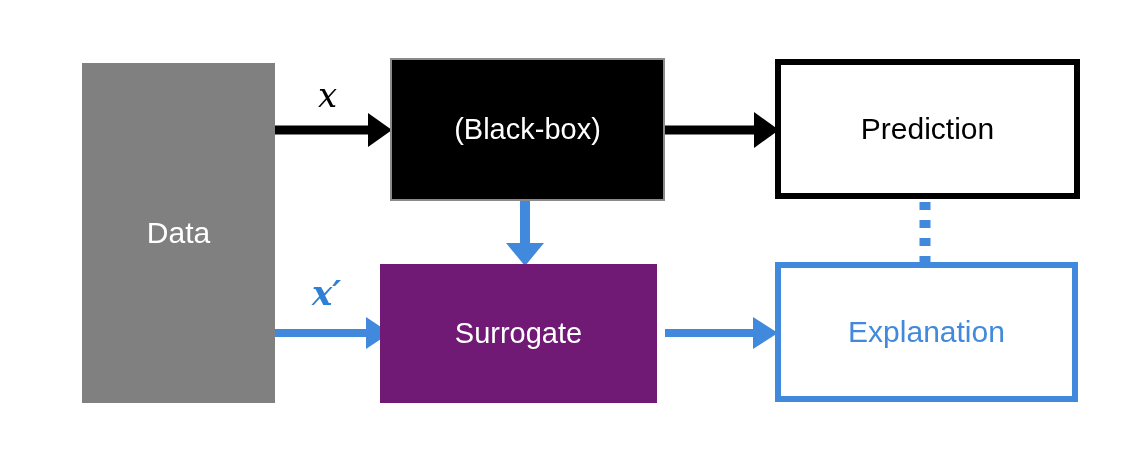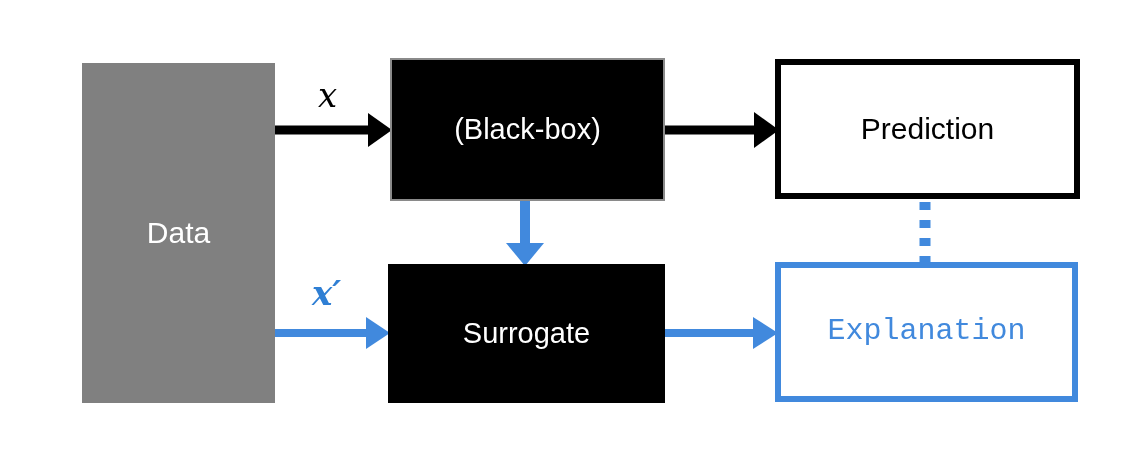--- a/index.html
+++ b/index.html
@@ -60,40 +60,39 @@
     width: 305px;
     height: 140px;
     background: #ffffff;
     border: 6px solid #000000;
     color: #000000;
     font-size: 30px;
   }
 
   
   .box-surrogate {
-    left: 388px;
+    left: 380px;
     top: 264px;
     width: 277px;
     height: 139px;
-    background: #000000;
+    background: #701a75;
     color: #ffffff;
     font-size: 29px;
   }
 
   
   .box-explanation {
     left: 775px;
     top: 262px;
     width: 303px;
     height: 140px;
     background: #ffffff;
     border: 6px solid #4189dd;
     color: #4189dd;
     font-size: 30px;
-    font-family: Liberation Mono, monospace;
   }
 
   .line2 { display: block; }
 
   
   .mathit {
     font-family: "DejaVu Serif", "Liberation Serif", serif;
     font-style: italic;
     font-size: 0.95em;
   }

